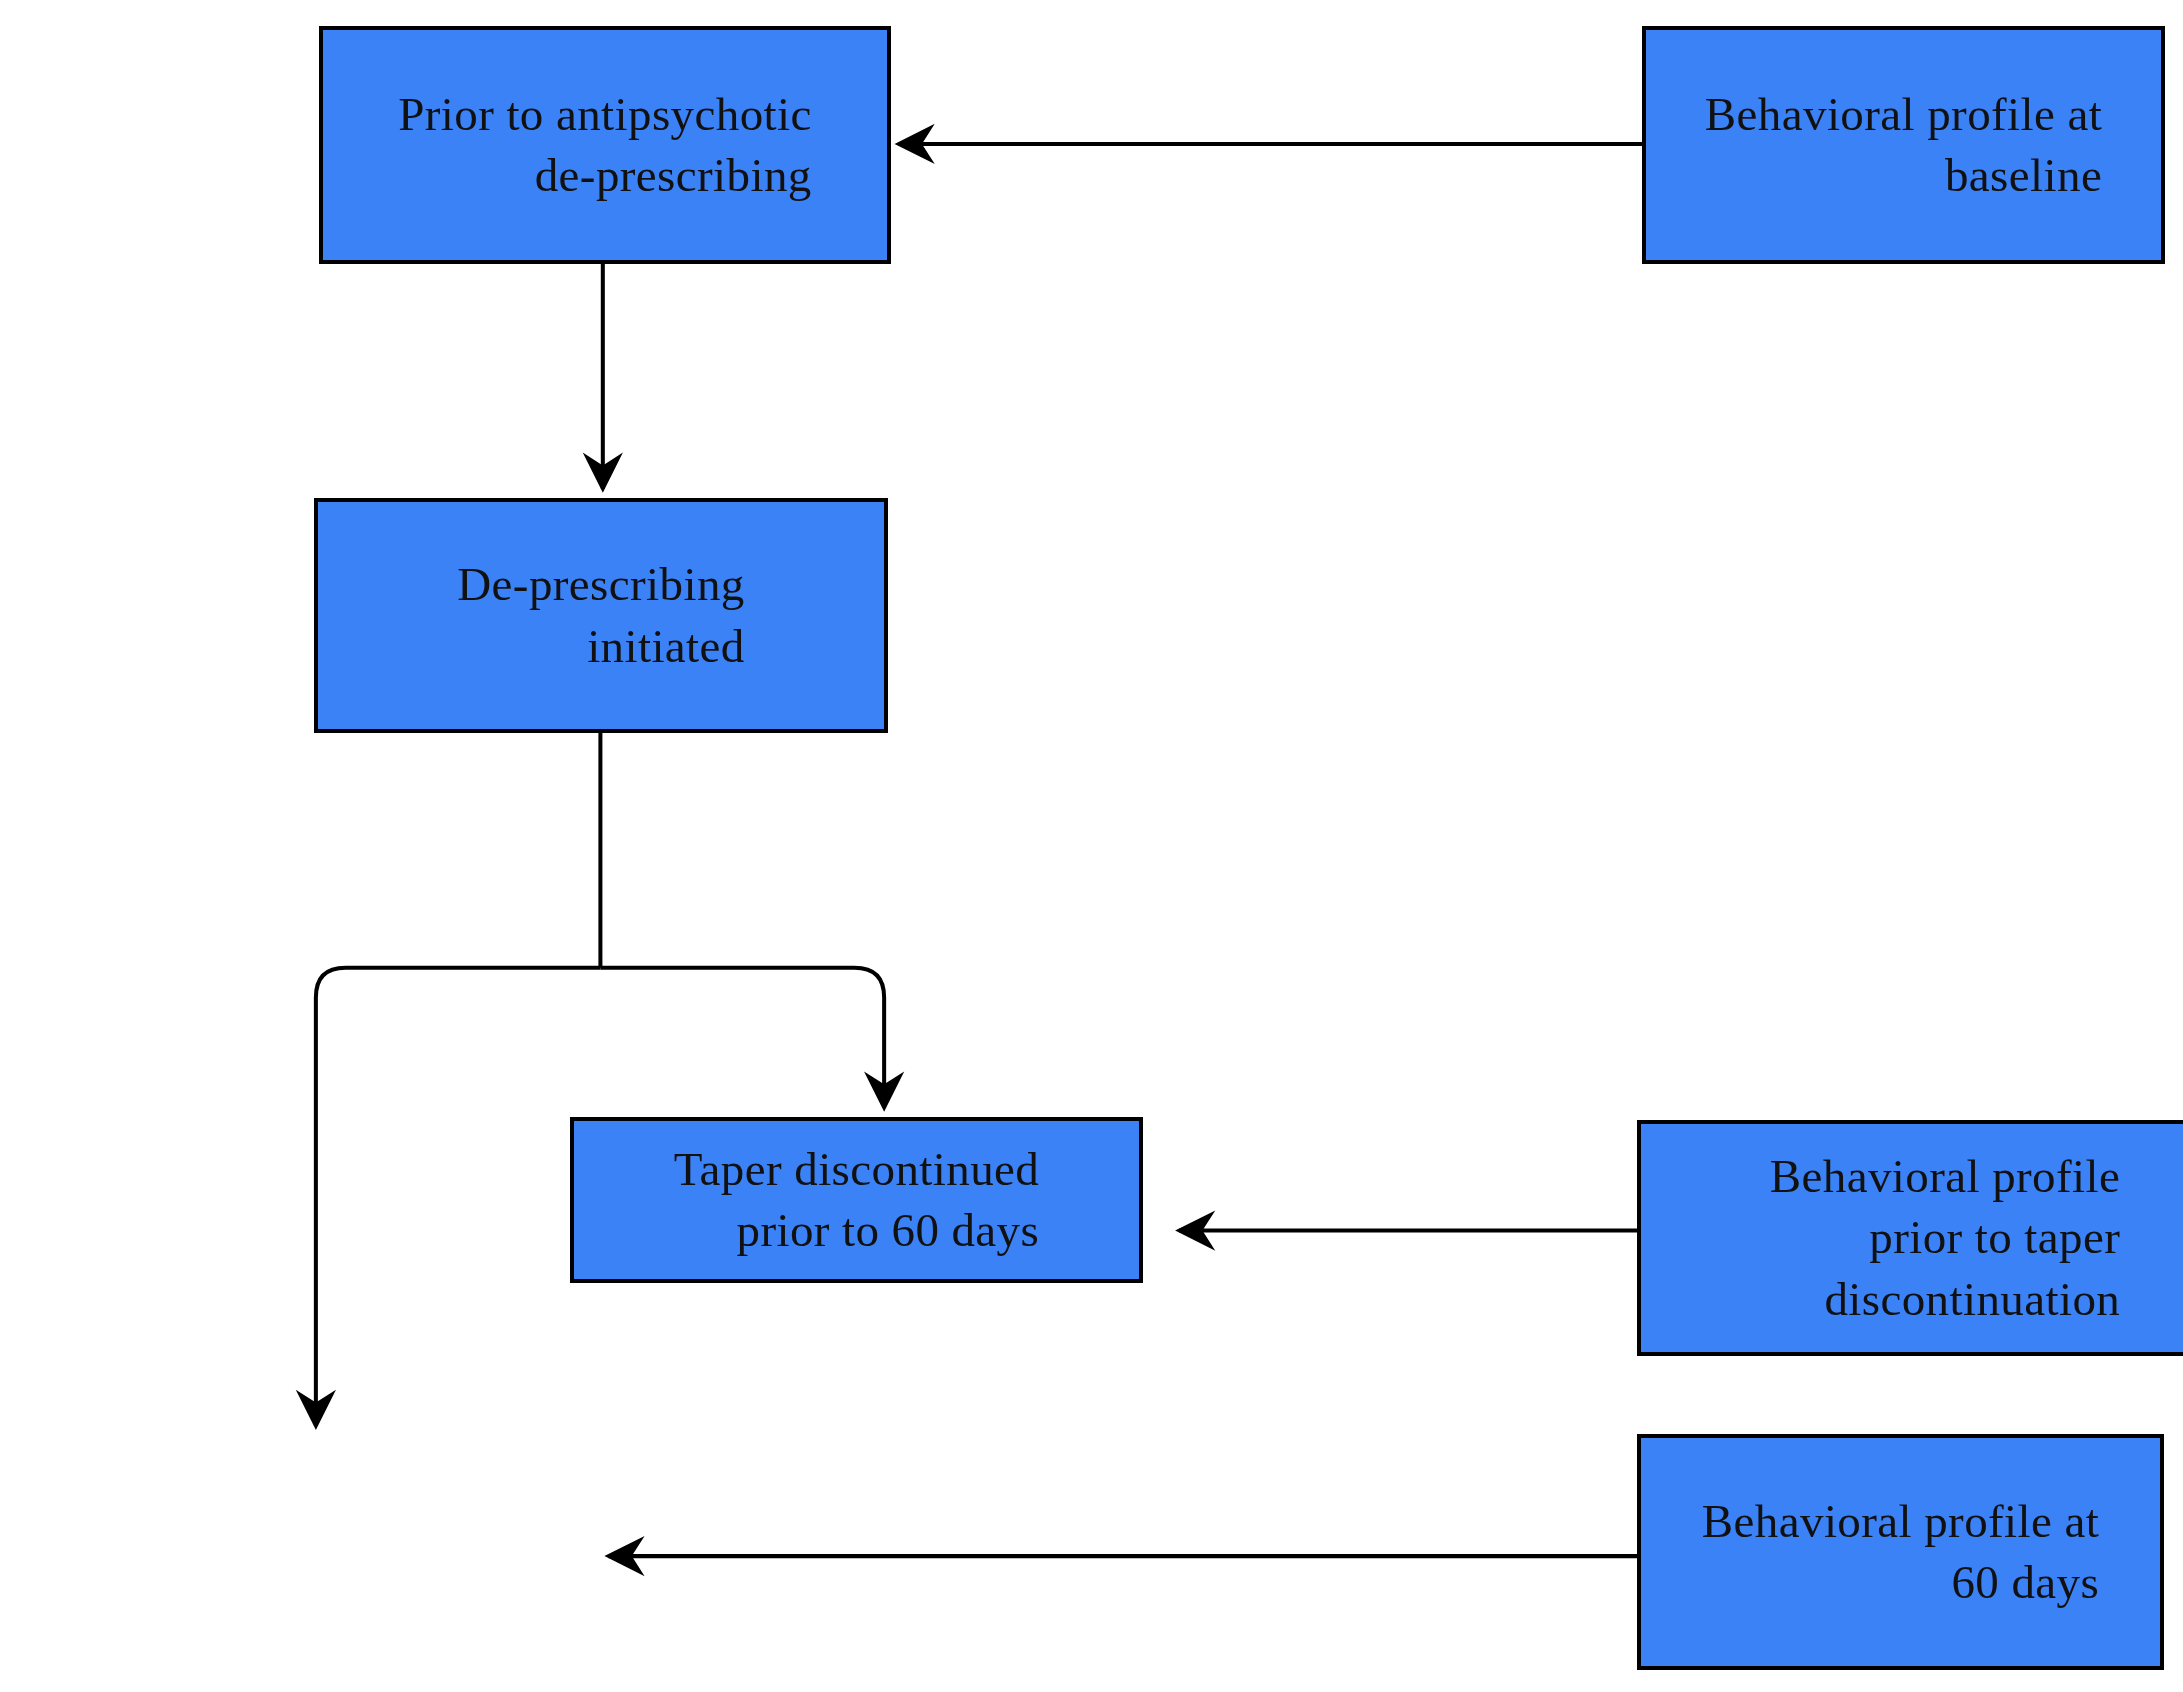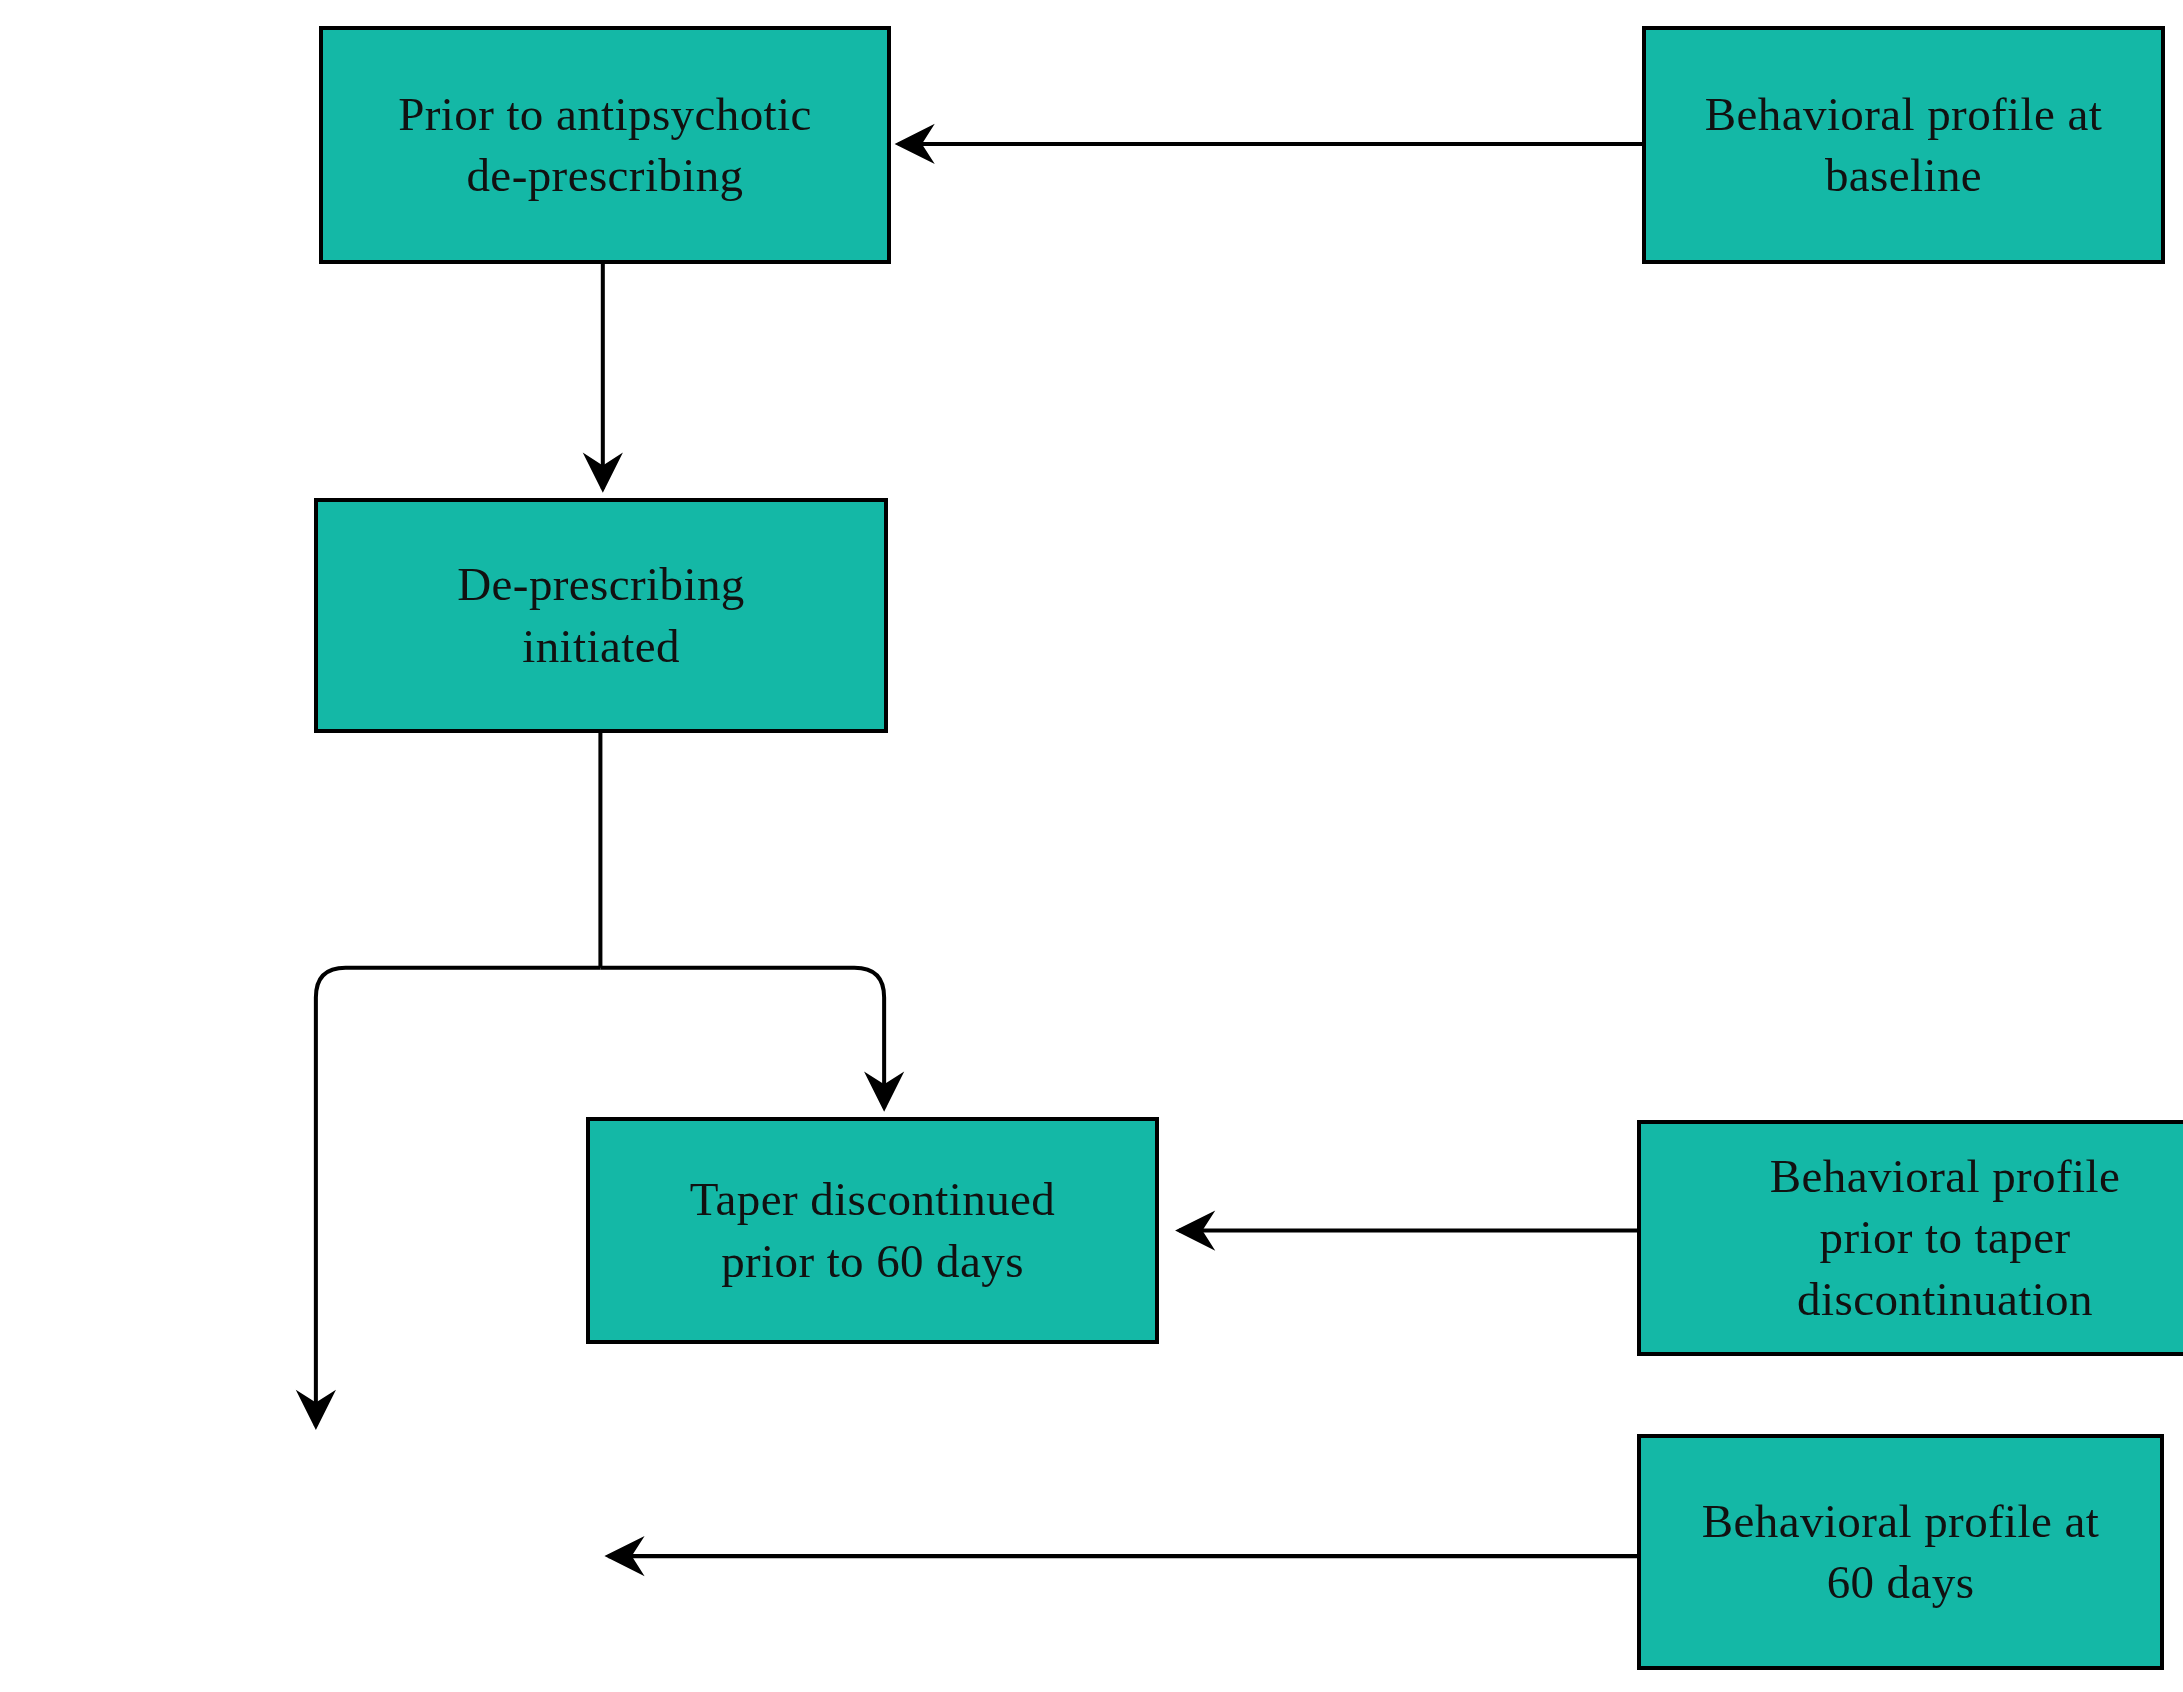--- a/index.html
+++ b/index.html
@@ -19,36 +19,36 @@
     position: absolute;
     left: 0;
     top: 0;
     width: 2183px;
     height: 1692px;
   }
   .node {
     position: absolute;
     box-sizing: border-box;
     border: 4.8px solid #000000;
-    background: #14b8a6;
+    background: #3b82f6;
     display: flex;
     align-items: center;
     justify-content: center;
-    text-align: center;
+    text-align: right;
     white-space: pre-line;
     font-size: 47px;
     line-height: 1.3;
     color: #111111;
     letter-spacing: 0.4px;
   }
   
   .n-prior        { left: 319px;  top: 26px;   width: 572px; height: 238px; }
   .n-baseline     { left: 1642px; top: 26px;   width: 523px; height: 238px; }
   .n-initiated    { left: 314px;  top: 498px;  width: 574px; height: 235px; }
-  .n-taper        { left: 586px;  top: 1117px; width: 573px; height: 227px; }
+  .n-taper        { left: 570px;  top: 1117px; width: 573px; height: 166px; }
   .n-profiletaper { left: 1637px; top: 1120px; width: 616px; height: 236px; }
   .n-discontinued { left: 31px;   top: 1435px; width: 569px; height: 245px; }
   .n-profile60    { left: 1637px; top: 1434px; width: 527px; height: 236px; }
 </style>
 </head>
 <body>
 
 <div class="canvas">
 
   <svg class="edges-layer" viewBox="0 0 2716 2105" xmlns="http://www.w3.org/2000/svg">

